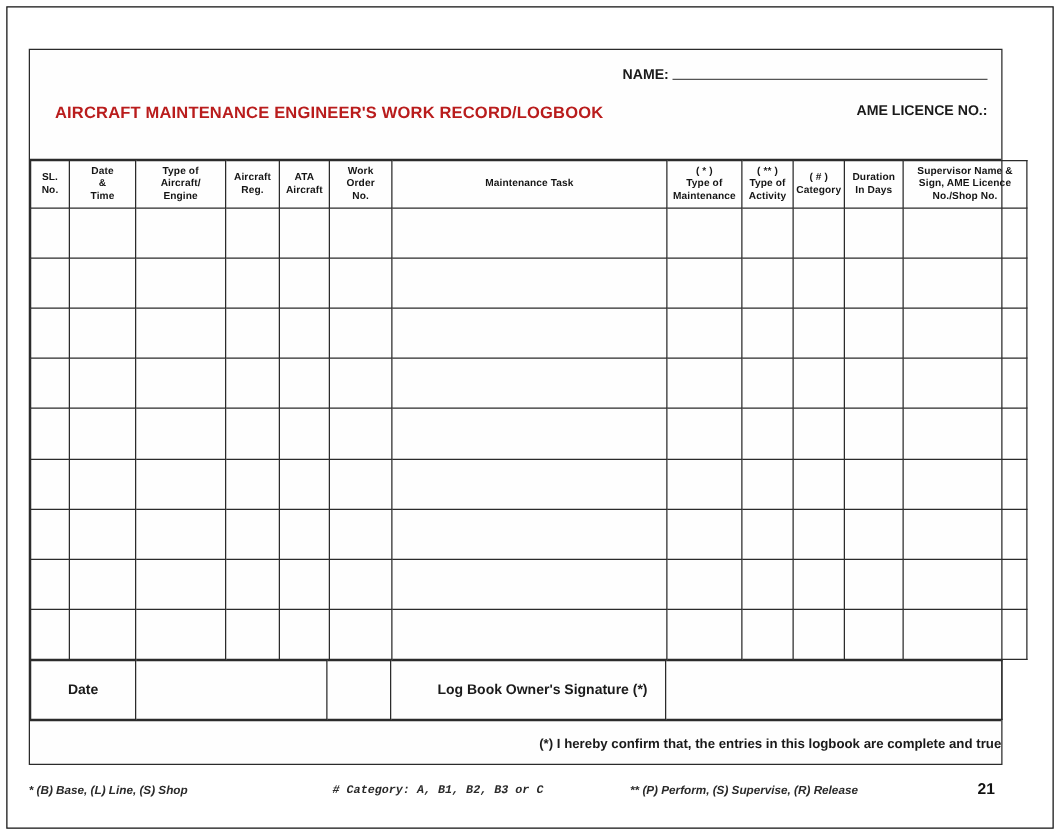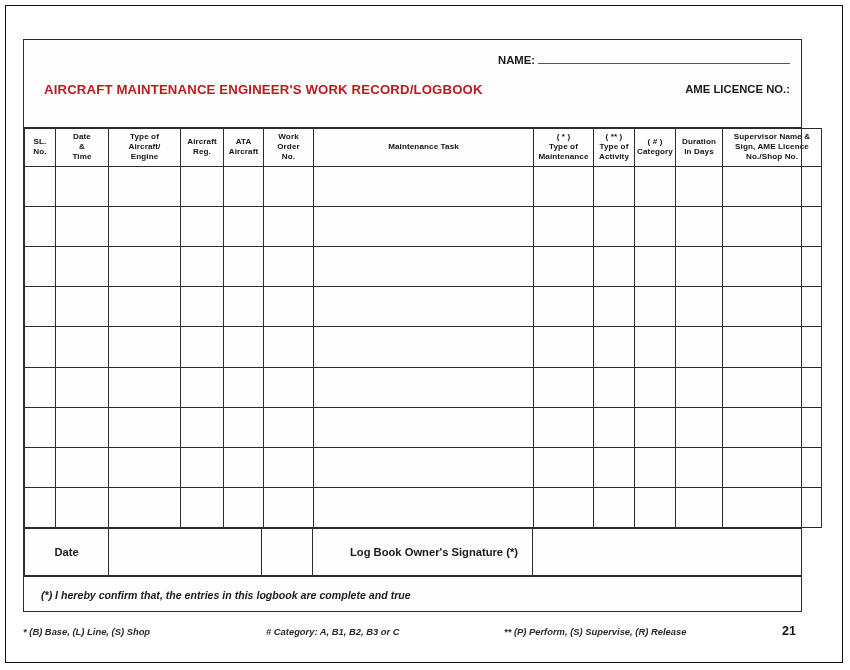--- a/index.html
+++ b/index.html
@@ -130,44 +130,44 @@
 
   
   #confirm-row {
     border-top: 1.6px solid #2b2b2b;
     height: 36px;
     display: flex;
     align-items: center;
     padding-left: 17px;
     box-sizing: border-box;
     font-size: 10.6px;
-    font-style: italic;
     font-weight: bold;
     color: #1a1a1a;
+    justify-content: flex-end;
   }
 
   
   #footnotes {
     position: absolute;
     left: 17px;
     top: 620px;
     width: 800px;
     height: 20px;
     font-size: 9.4px;
     font-style: italic;
     font-weight: bold;
     color: #2a2a2a;
   }
   .fn {
     position: absolute;
     white-space: nowrap;
     top: 0;
   }
   .fn.fn-a { left: 0px; }
-  .fn.fn-b { left: 243px; }
+  .fn.fn-b { left: 243px; font-family: Liberation Mono, monospace; }
   .fn.fn-c { left: 481px; }
   #page-number {
     position: absolute;
     left: 759px;
     top: -2px;
     font-size: 12.5px;
     font-weight: bold;
     font-style: normal;
     color: #111111;
     text-align: center;

